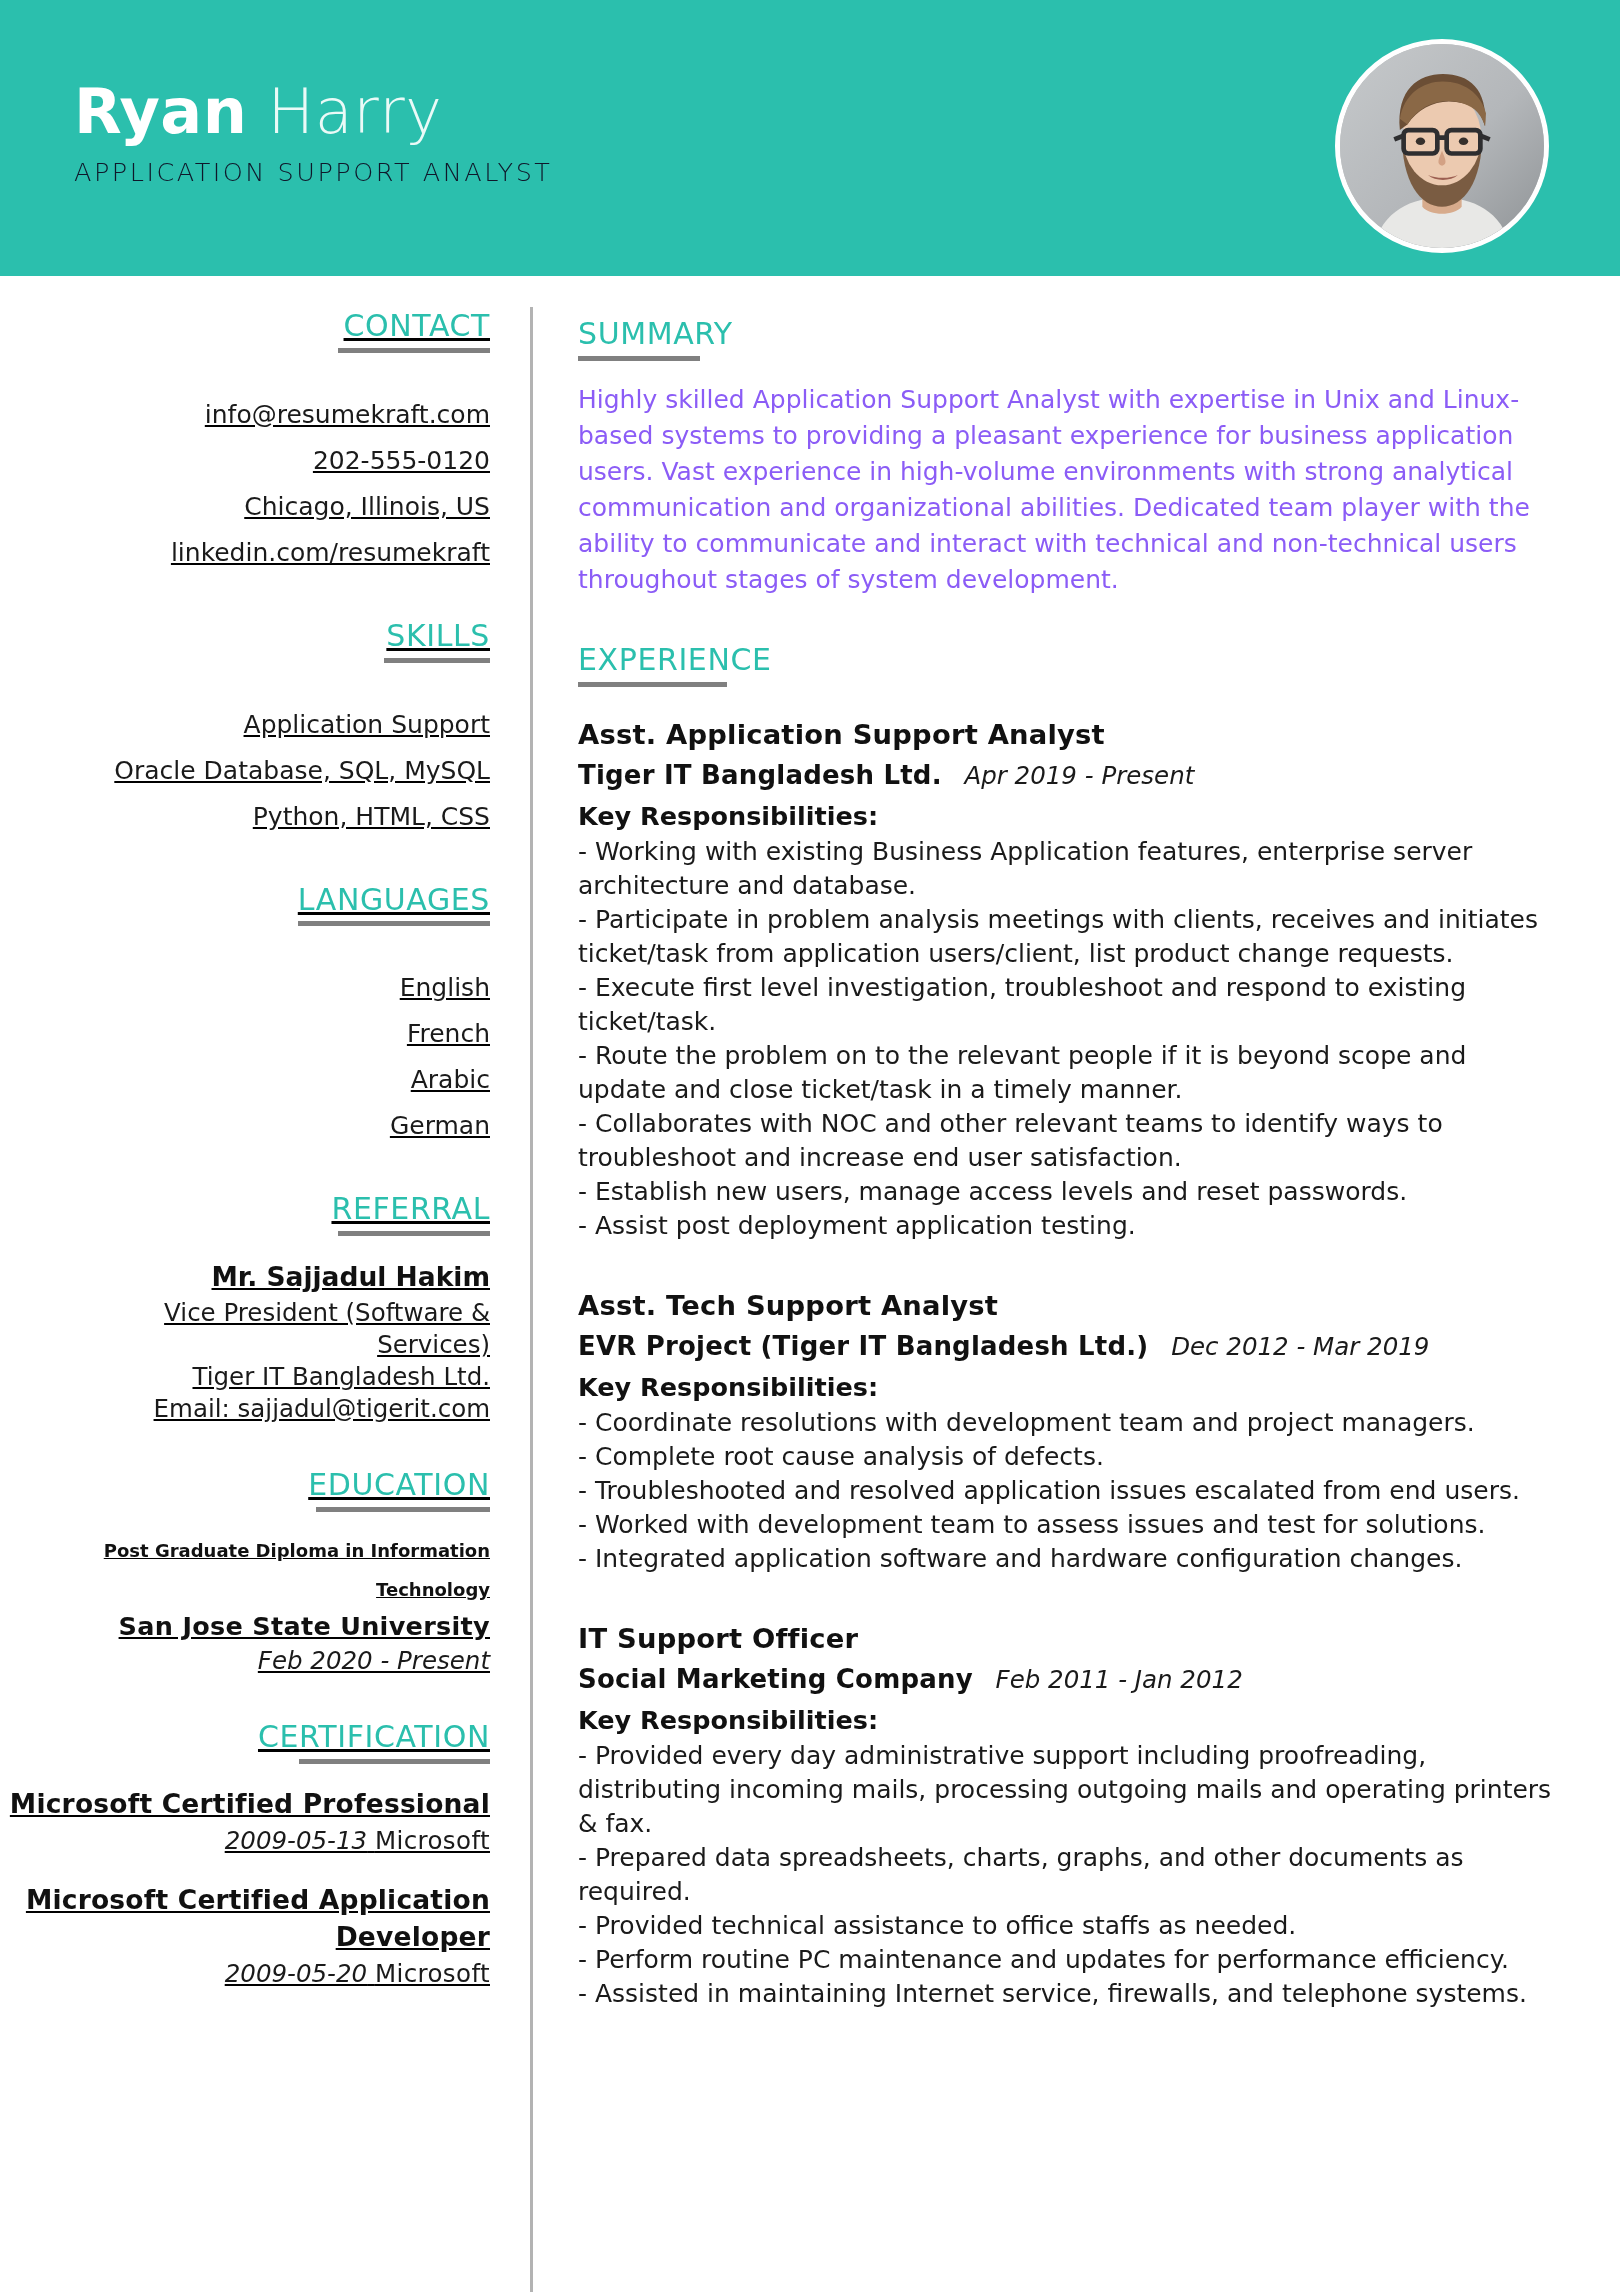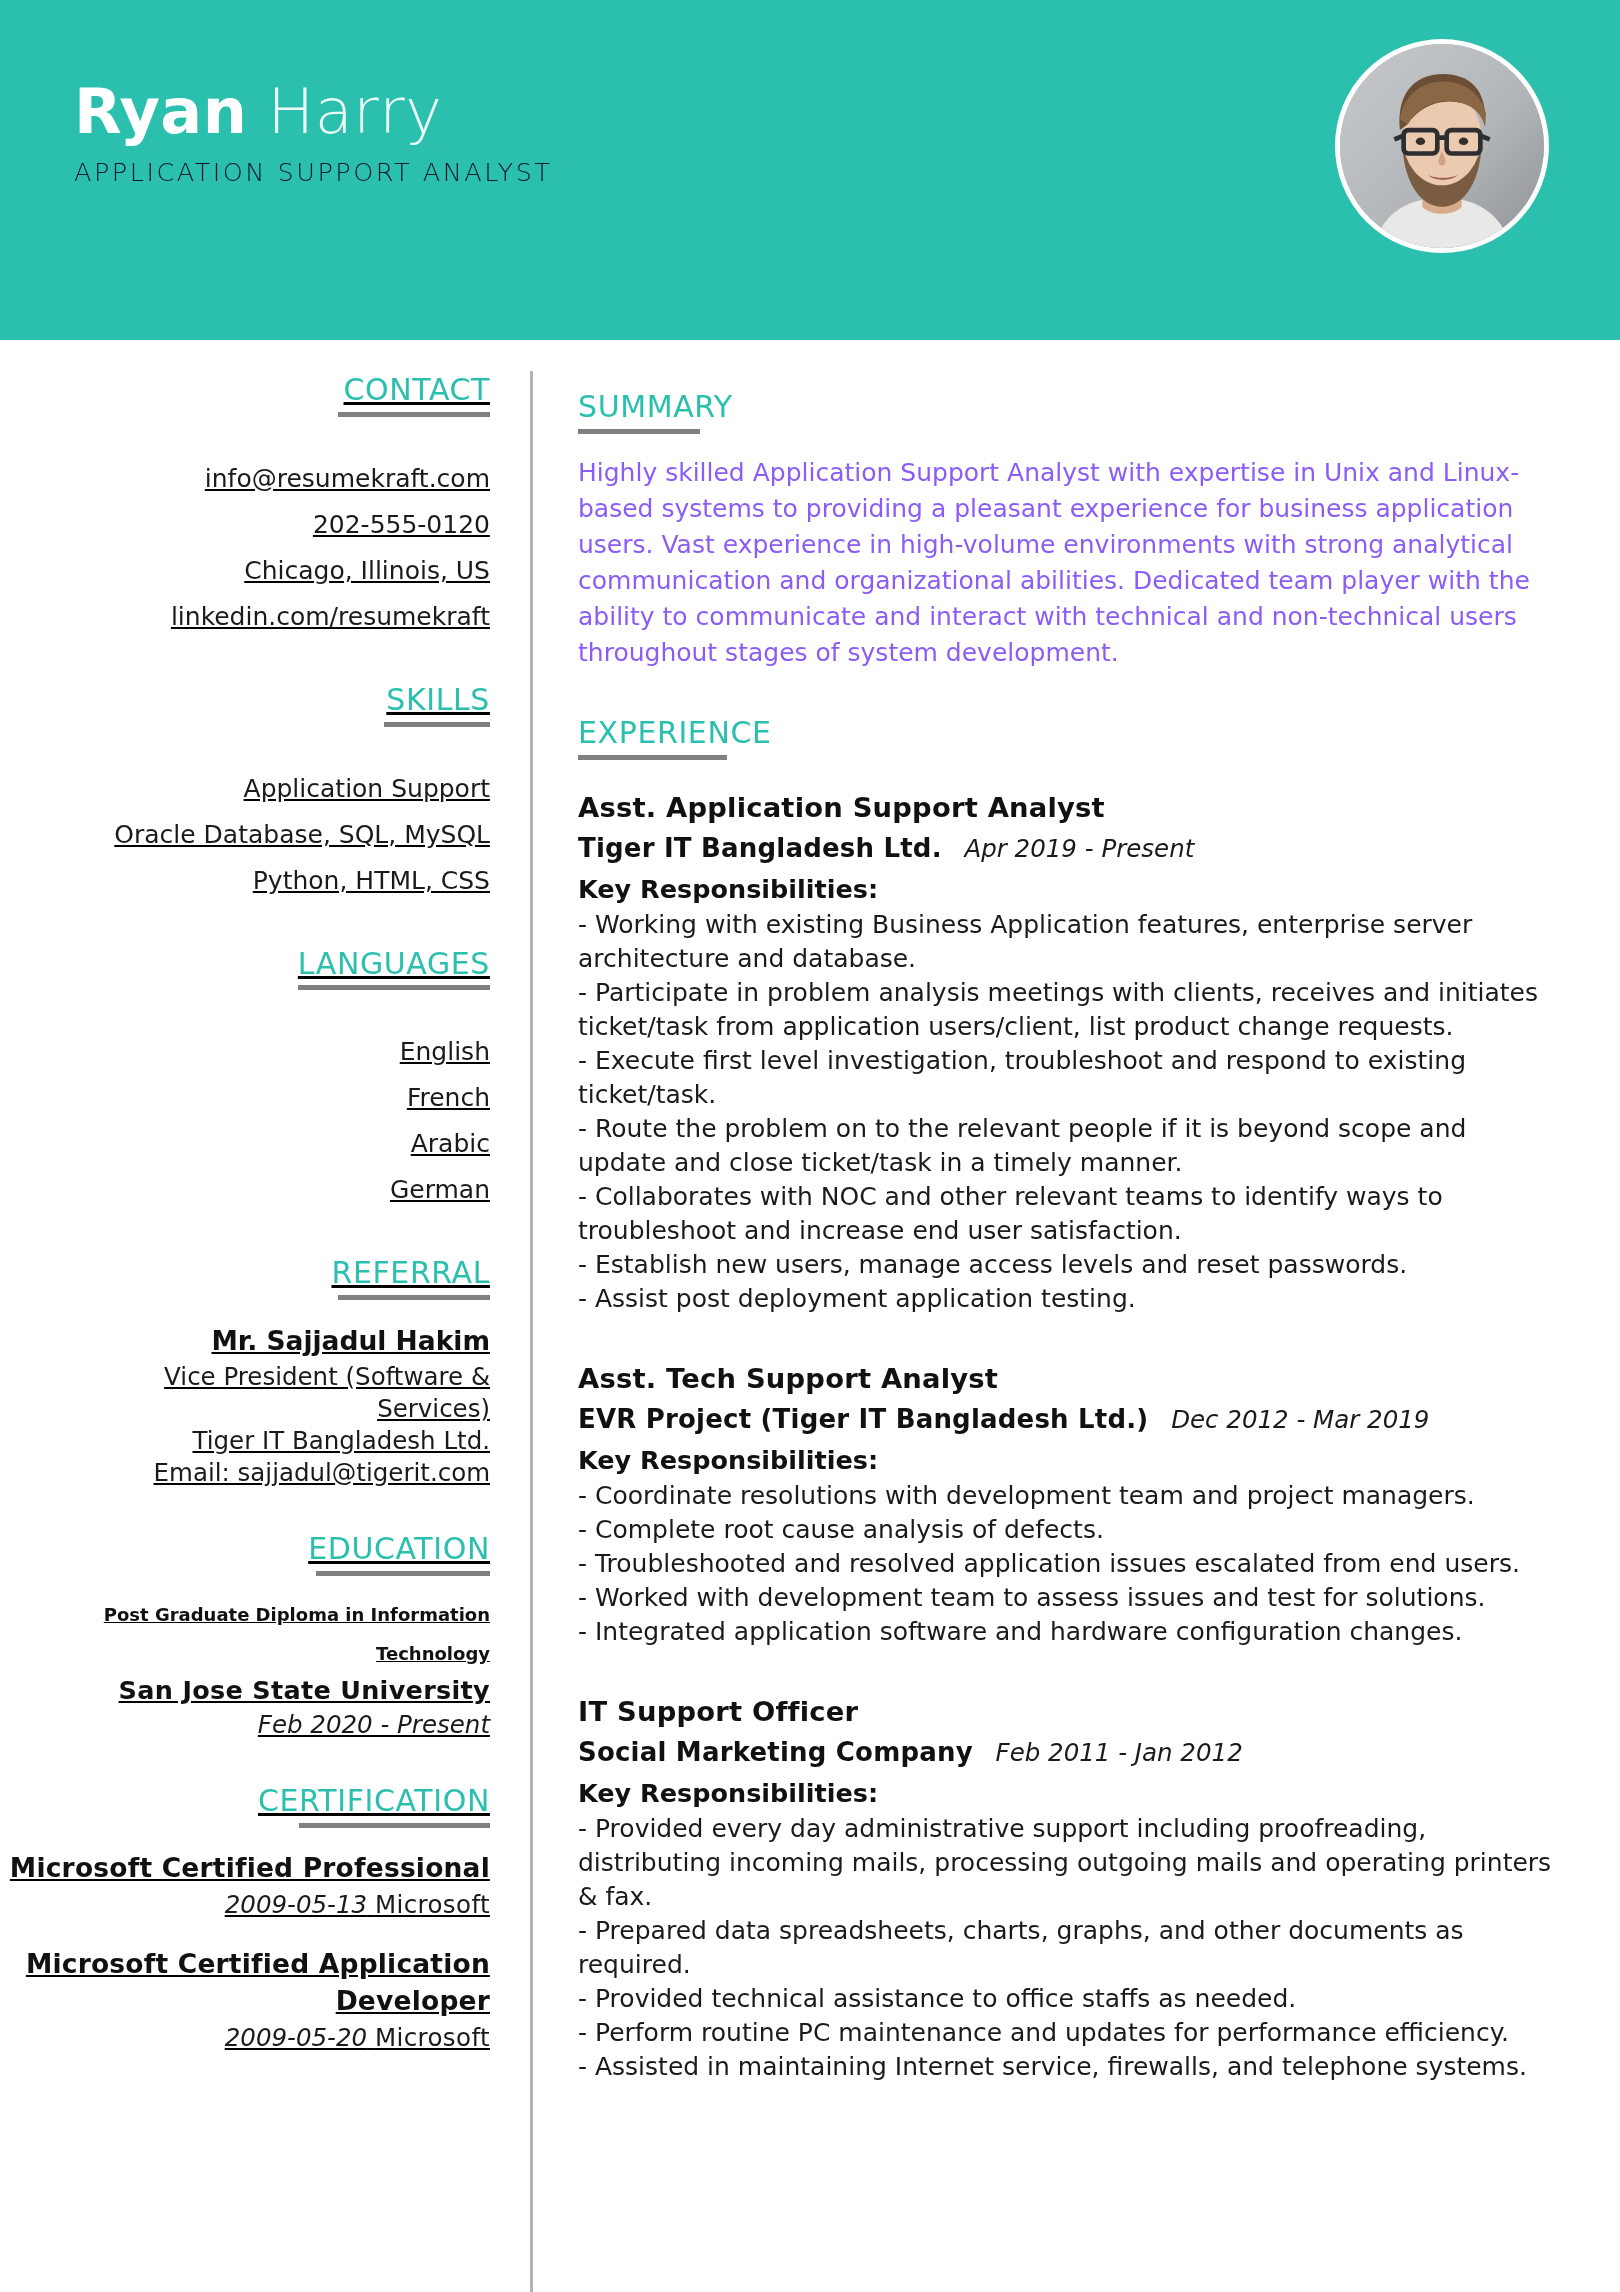--- a/index.html
+++ b/index.html
@@ -14,21 +14,21 @@
     width: 1620px;
     height: 2293px;
     background: #ffffff;
     overflow: hidden;
   }
 
   
   .header {
     position: relative;
     width: 1620px;
-    height: 340px;
+    height: 276px;
     background: #2bbfad;
   }
   .header-text {
     position: absolute;
     left: 74px;
     top: 76px;
   }
   .name-line {
     font-size: 62px;
     line-height: 71px;
@@ -78,21 +78,21 @@
     position: absolute;
     left: 0px;
     top: 33px;
     width: 490px;
     text-align: right;
     text-decoration: underline;
   }
   .col-right {
     position: absolute;
     left: 578px;
-    top: 50px;
+    top: 41px;
     width: 985px;
     text-align: left;
   }
 
   
   .sec { margin-bottom: 0; }
   .sec-head {
     color: #2bbfad;
     font-size: 30px;
     font-weight: 400;

